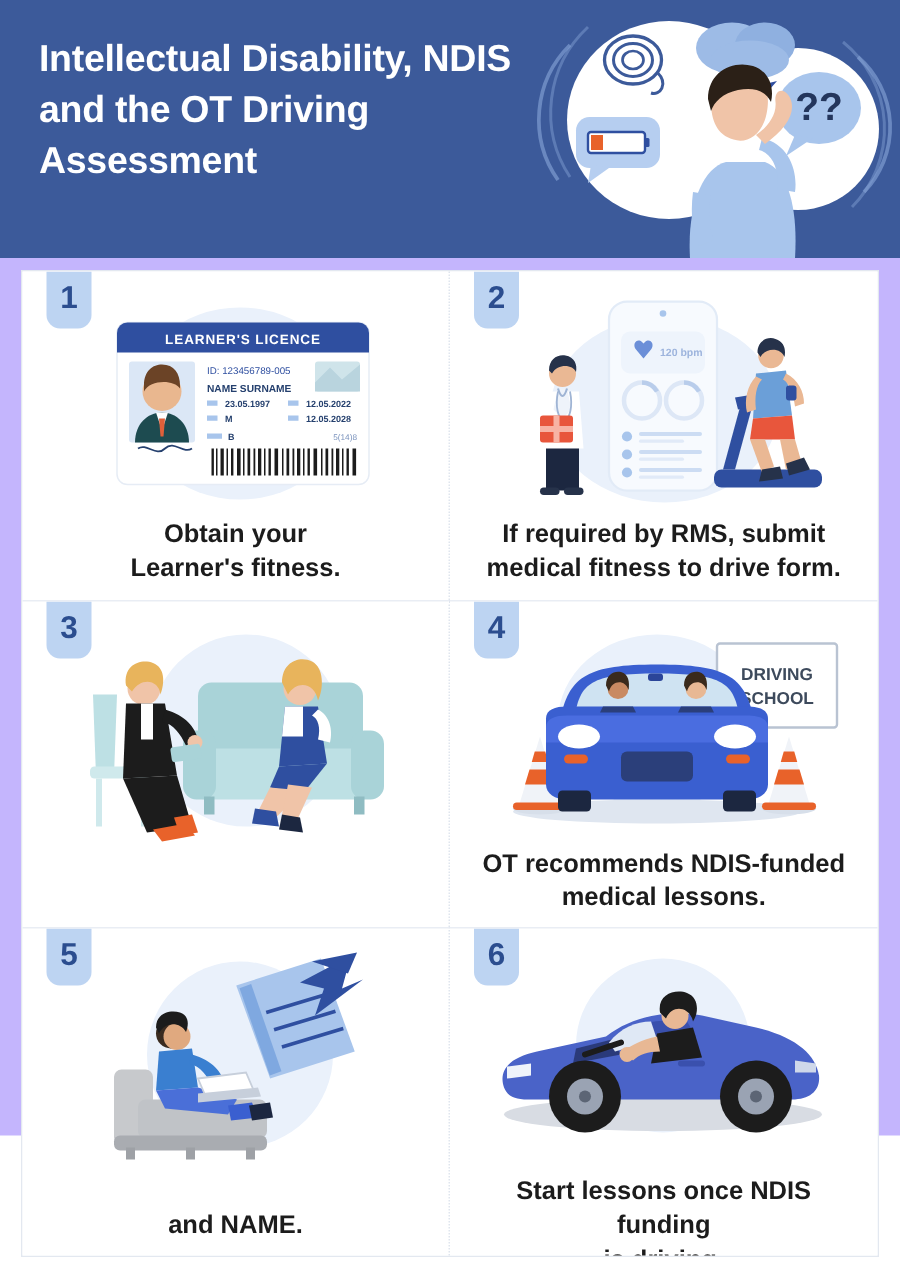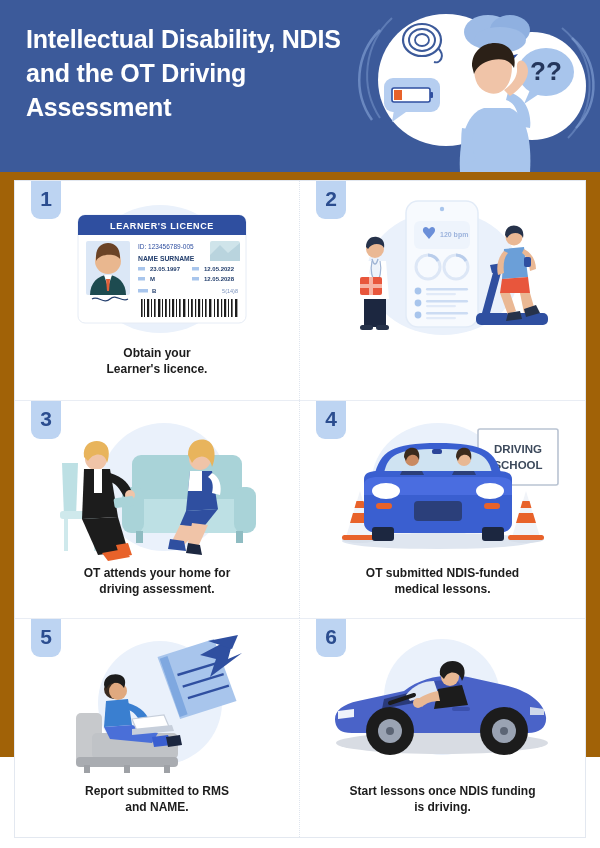--- a/index.html
+++ b/index.html
@@ -2,21 +2,21 @@
 <html><head>
 <meta charset="utf-8">
 <style>
   * { box-sizing: border-box; margin: 0; padding: 0; }
   html, body {
     width: 600px; height: 848px;
     background: #ffffff;
     font-family: "Liberation Sans", sans-serif;
     overflow: hidden;
   }
-  .page { position: relative; width: 600px; height: 757px; background: #a16207; }
+  .page { position: relative; width: 600px; height: 757px; background: #c4b5fd; }
 
   
   .banner {
     position: relative;
     width: 600px; height: 172px;
     background: #3c5a9a;
     overflow: hidden;
   }
   .banner-title {
     position: absolute; left: 26px; top: 22px;
@@ -71,21 +71,21 @@
     margin-top: 14px;
     display: flex;
     align-items: flex-end;
     justify-content: center;
   }
   .caption {
     margin-top: 2px;
     padding: 0 14px;
     text-align: center;
     color: #1c1c1c;
-    font-size: 12px;
+    font-size: 17px;
     font-weight: bold;
     line-height: 1.34;
   }
 </style>
 </head>
 <body>
 
 <div class="page">
 
   <div class="banner">
@@ -207,21 +207,21 @@
                 <rect x="186" y="104" width="1" height="18"></rect>
                   <rect x="189" y="104" width="1.6" height="18"></rect>
                 <rect x="193" y="104" width="2.4" height="18"></rect>
               </g>
             </g>
           </g>
         </svg>
       </div>
       <div class="caption">
         <span>Obtain your</span><br>
-        <span>Learner's licence.</span>
+        <span>Learner's fitness.</span>
       </div>
     </div>
 
     <div class="cell col-right row-top">
       <div class="badge">2</div>
       <div class="art">
         <svg width="230" height="148" viewBox="0 0 230 148" xmlns="http://www.w3.org/2000/svg">
           <ellipse cx="115" cy="78" rx="76" ry="62" fill="#eaf1fb"></ellipse>
 
           <rect x="78" y="6" width="72" height="126" rx="12" fill="#f7fafe" stroke="#e2ebf7" stroke-width="1.5"></rect>
@@ -275,20 +275,24 @@
             <path d="M172 98 L182 98 L188 116 L180 120 Z" fill="#eab894"></path>
             <path d="M192 98 L202 98 L206 112 L196 118 Z" fill="#eab894"></path>
             <path d="M180 118 L192 116 L194 124 L178 126 Z" fill="#26324a"></path>
             <path d="M196 114 L208 110 L212 118 L198 122 Z" fill="#26324a"></path>
             <path d="M176 56 C170 62 168 72 170 80 L176 78 C175 70 176 62 180 58 Z" fill="#eab894"></path>
             <path d="M196 54 C204 58 208 66 208 74 L202 76 C201 68 198 60 194 58 Z" fill="#eab894"></path>
             <rect x="196" y="62" width="7" height="10" rx="2" fill="#2f4fa0"></rect>
           </g>
         </svg>
       </div>
+      <div class="caption">
+        <span>If required by RMS, submit</span><br>
+        <span>medical fitness to drive form.</span>
+      </div>
     </div>
 
     <div class="cell col-left row-mid">
       <div class="badge">3</div>
       <div class="art">
         <svg width="250" height="148" viewBox="0 0 250 148" xmlns="http://www.w3.org/2000/svg">
           <ellipse cx="132" cy="72" rx="64" ry="64" fill="#eaf1fb"></ellipse>
 
           <g>
             <rect x="100" y="40" width="110" height="52" rx="9" fill="#a9d3d8"></rect>
@@ -325,24 +329,20 @@
             <path d="M158 56 L180 56 L186 94 L154 96 Z" fill="#2f4fa0"></path>
             <path d="M158 56 L170 56 L170 76 L156 76 Z" fill="#ffffff"></path>
             <path d="M180 58 C188 62 190 72 188 80 L180 78 C182 70 180 64 176 62 Z" fill="#ffffff"></path>
             <path d="M154 96 L186 94 L170 114 L148 110 Z" fill="#2f4fa0"></path>
             <path d="M148 110 L170 112 L152 130 L140 126 Z" fill="#f0c4a8"></path>
             <path d="M160 108 L176 110 L166 132 L156 128 Z" fill="#f0c4a8"></path>
             <path d="M138 124 L152 126 L154 136 L136 134 Z" fill="#2f4fa0"></path>
             <path d="M156 128 L168 130 L170 140 L154 138 Z" fill="#1c2740"></path>
           </g>
         </svg>
-      </div>
-      <div class="caption">
-        <span>OT attends your home for</span><br>
-        <span>driving assessment.</span>
       </div>
     </div>
 
     <div class="cell col-right row-mid">
       <div class="badge">4</div>
       <div class="art">
         <svg width="250" height="148" viewBox="0 0 250 148" xmlns="http://www.w3.org/2000/svg">
           <ellipse cx="120" cy="66" rx="66" ry="58" fill="#eaf1fb"></ellipse>
           <ellipse cx="120" cy="126" rx="96" ry="8" fill="#dfe6f0"></ellipse>
 
@@ -390,21 +390,21 @@
             </g>
             <g>
               <circle cx="146" cy="44" r="7" fill="#e8b894"></circle>
               <path d="M138 42 C138 34 144 32 148 33 C153 34 154 40 153 45 C151 38 142 38 140 46 Z" fill="#3a2a1c"></path>
               <path d="M136 56 L156 56 L158 60 L134 60 Z" fill="#2b3f7a"></path>
             </g>
           </g>
         </svg>
       </div>
       <div class="caption">
-        <span>OT submitted NDIS-funded</span><br>
+        <span>OT recommends NDIS-funded</span><br>
         <span>medical lessons.</span>
       </div>
     </div>
 
     <div class="cell col-left row-bot">
       <div class="badge">5</div>
       <div class="art">
         <svg width="250" height="148" viewBox="0 0 250 148" xmlns="http://www.w3.org/2000/svg">
           <ellipse cx="128" cy="70" rx="62" ry="62" fill="#eaf1fb"></ellipse>
 
@@ -437,21 +437,21 @@
             <path d="M72 94 L100 92 L126 100 L120 110 L78 106 Z" fill="#4a6fd8"></path>
             <path d="M120 104 L136 102 L140 112 L122 114 Z" fill="#3a5fd0"></path>
             <path d="M134 104 L148 102 L150 112 L136 114 Z" fill="#1c2740"></path>
             <path d="M96 70 C110 74 116 82 118 90 L110 92 C106 84 102 78 94 76 Z" fill="#3a7fd0"></path>
             <path d="M100 86 L132 82 L138 96 L106 100 Z" fill="#ffffff" stroke="#c7cfdb" stroke-width="1.2"></path>
             <path d="M100 96 L140 92 L142 98 L100 102 Z" fill="#c7cfdb"></path>
           </g>
         </svg>
       </div>
       <div class="caption">
-        <span>Report submitted to RMS</span><br>
+        <br>
         <span>and NAME.</span>
       </div>
     </div>
 
     <div class="cell col-right row-bot">
       <div class="badge">6</div>
       <div class="art">
         <svg width="250" height="148" viewBox="0 0 250 148" xmlns="http://www.w3.org/2000/svg">
           <ellipse cx="124" cy="64" rx="58" ry="58" fill="#eaf1fb"></ellipse>
           <ellipse cx="124" cy="110" rx="106" ry="11" fill="#d8dce3"></ellipse>

